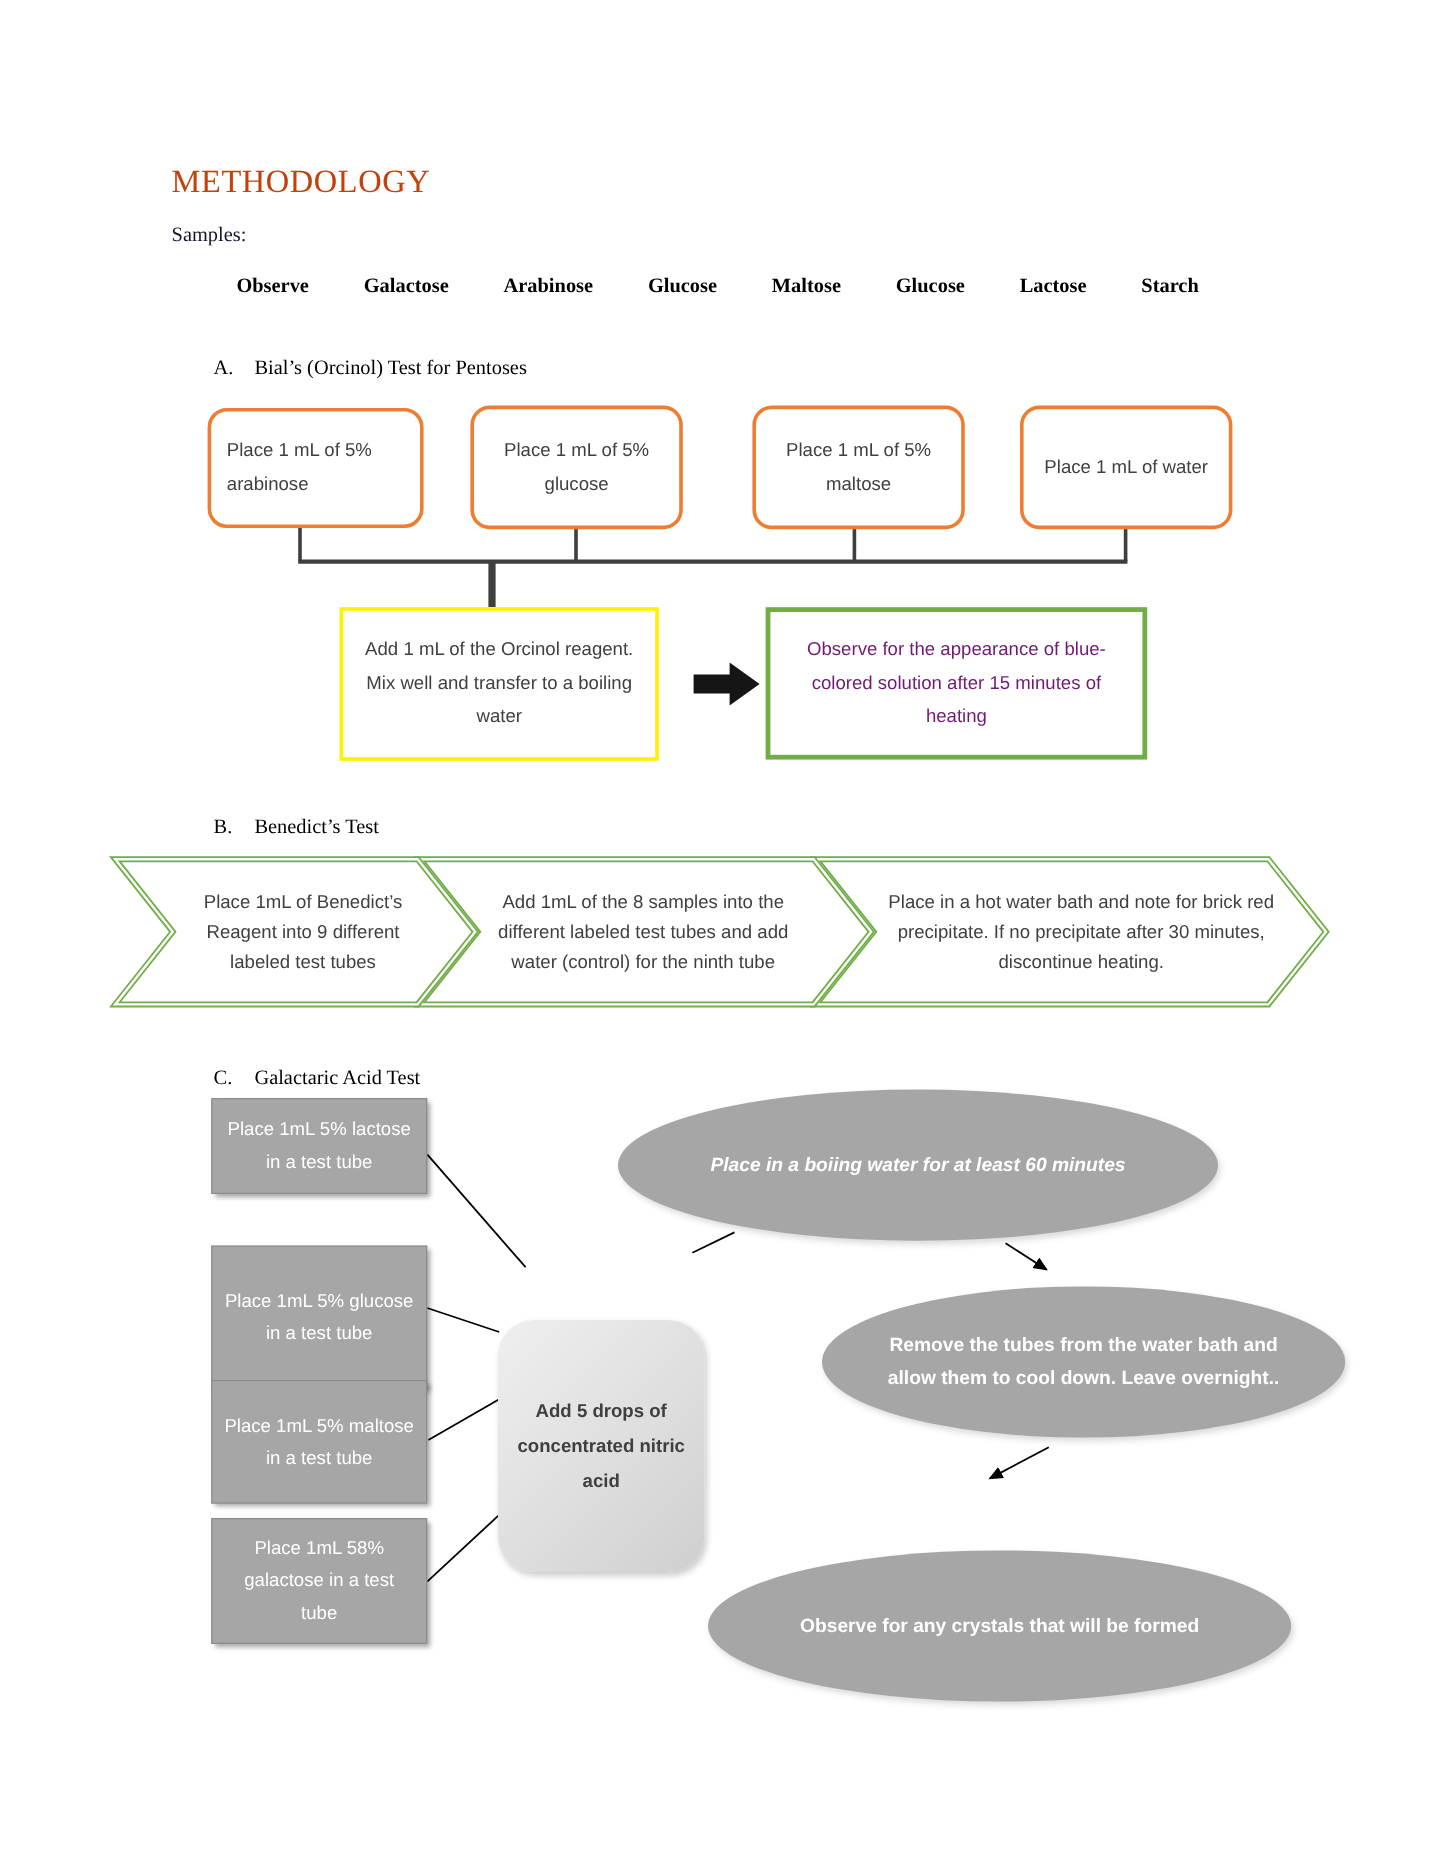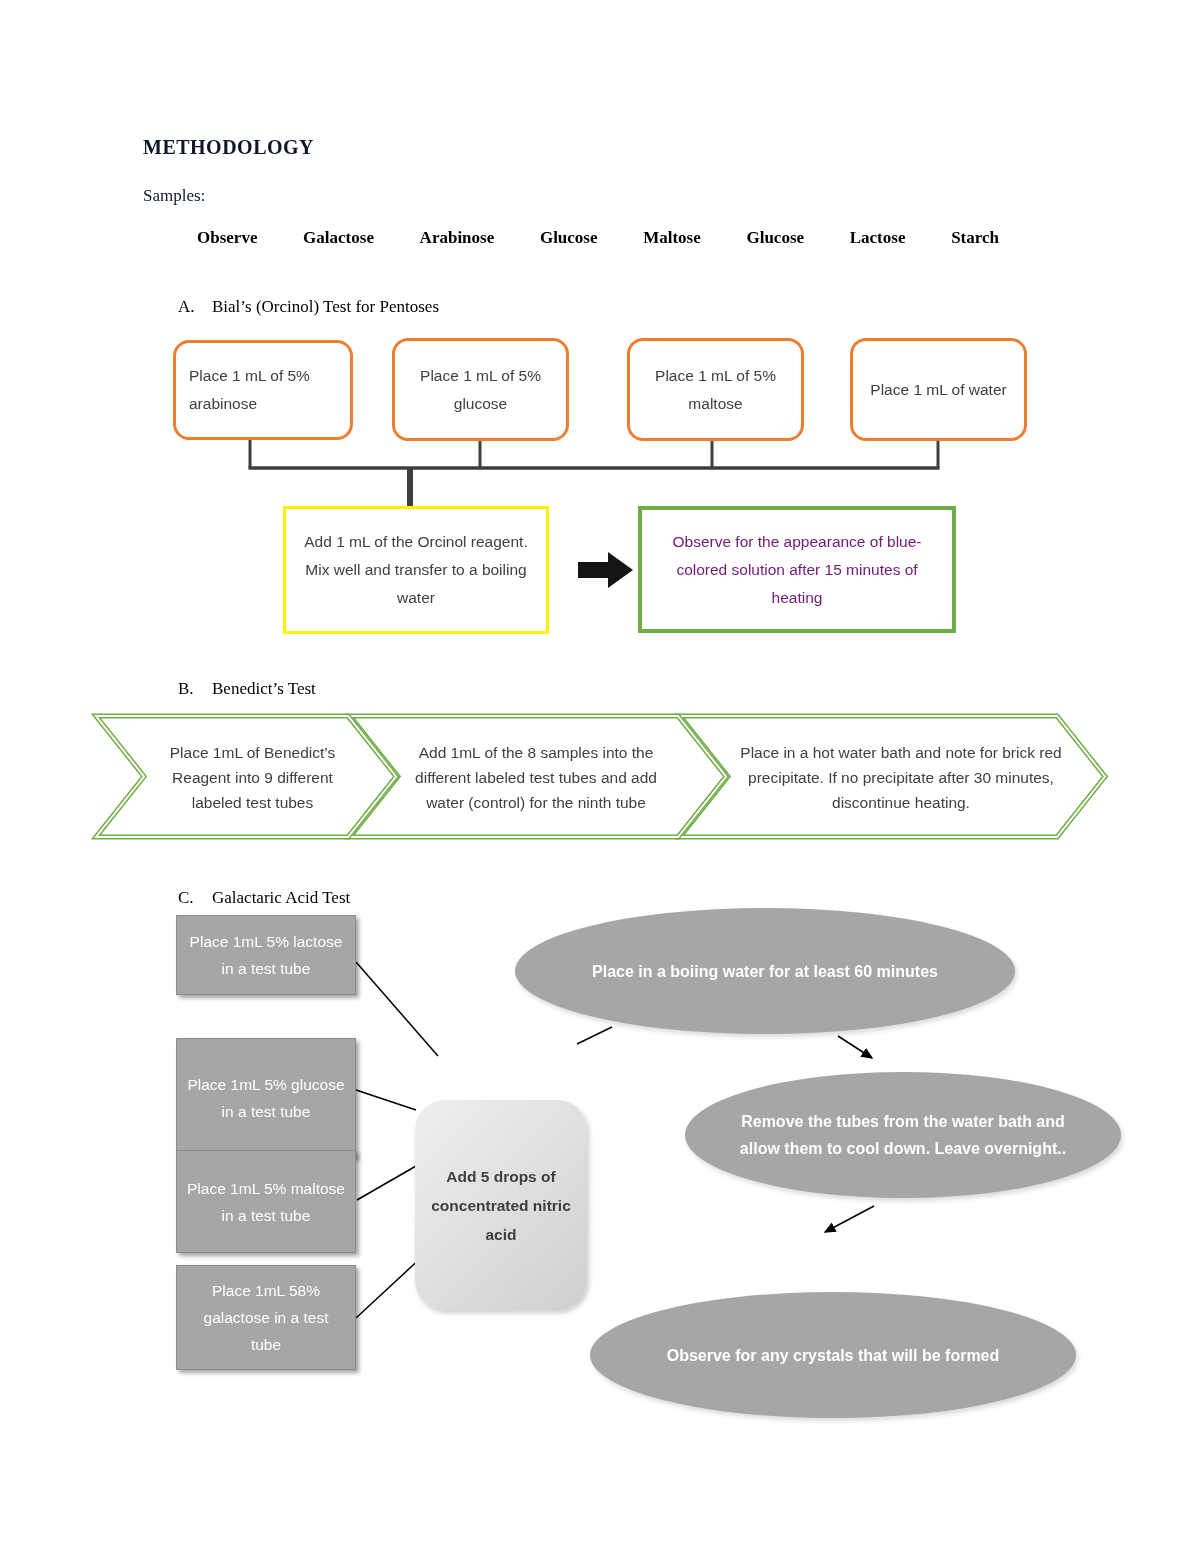--- a/index.html
+++ b/index.html
@@ -4,21 +4,21 @@
 <style>
   html,body{margin:0;padding:0;background:#ffffff;}
   .page{
     position:relative;width:1200px;height:1553px;background:#ffffff;
     font-family:"Liberation Sans",sans-serif;overflow:hidden;
   }
   .serif{font-family:"Liberation Serif",serif;}
   .abs{position:absolute;box-sizing:border-box;}
   .overlay{position:absolute;left:0;top:0;z-index:1;}
   .node{z-index:2;}
-  .doc-title{left:143px;top:136px;font-weight:bold;font-size:20px;letter-spacing:.5px;color:#0f172a;}
+  .doc-title{left:143px;top:136px;font-weight:normal;font-size:27px;letter-spacing:.5px;color:#c2410c;}
   .samples-label{left:143px;top:186px;font-size:17px;color:#0f172a;}
   .samples-row{left:197px;top:228px;width:802px;display:flex;justify-content:space-between;
     font-weight:bold;font-size:17px;color:#000;}
   .sec-head{font-size:17px;color:#000;display:flex;}
   .sec-head .ltr{width:34px;}
   .head-a{left:178px;top:297px;}
   .head-b{left:178px;top:679px;}
   .head-c{left:178px;top:888px;}
 
   .abox{
@@ -141,17 +141,17 @@
     <span>Galactaric Acid Test</span>
   </div>
 
   <div class="abs grayblock node" style="left:176px;top:915px;width:180px;height:80px;">Place 1mL 5% lactose in a test tube</div>
   <div class="abs grayblock node" style="left:176px;top:1038px;width:180px;height:120px;">Place 1mL 5% glucose in a test tube</div>
   <div class="abs grayblock node" style="left:176px;top:1150px;width:180px;height:103px;">Place 1mL 5% maltose in a test tube</div>
   <div class="abs grayblock node" style="left:176px;top:1265px;width:180px;height:105px;">Place 1mL 58% galactose in a test tube</div>
 
   <div class="abs reagent node" style="left:415px;top:1100px;width:172px;height:210px;">Add 5 drops of concentrated nitric acid</div>
 
-  <div class="abs ellipse node" style="left:515px;top:908px;width:500px;height:126px;">Place in a boiing water for at least 60 minutes</div>
+  <div class="abs ellipse node" style="left:515px;top:908px;width:500px;height:126px;font-style:italic;">Place in a boiing water for at least 60 minutes</div>
   <div class="abs ellipse node" style="left:685px;top:1072px;width:436px;height:126px;">Remove the tubes from the water bath and allow them to cool down. Leave overnight..</div>
   <div class="abs ellipse node" style="left:590px;top:1292px;width:486px;height:126px;">Observe for any crystals that will be formed</div>
 
 </div>
 
 </body></html>

